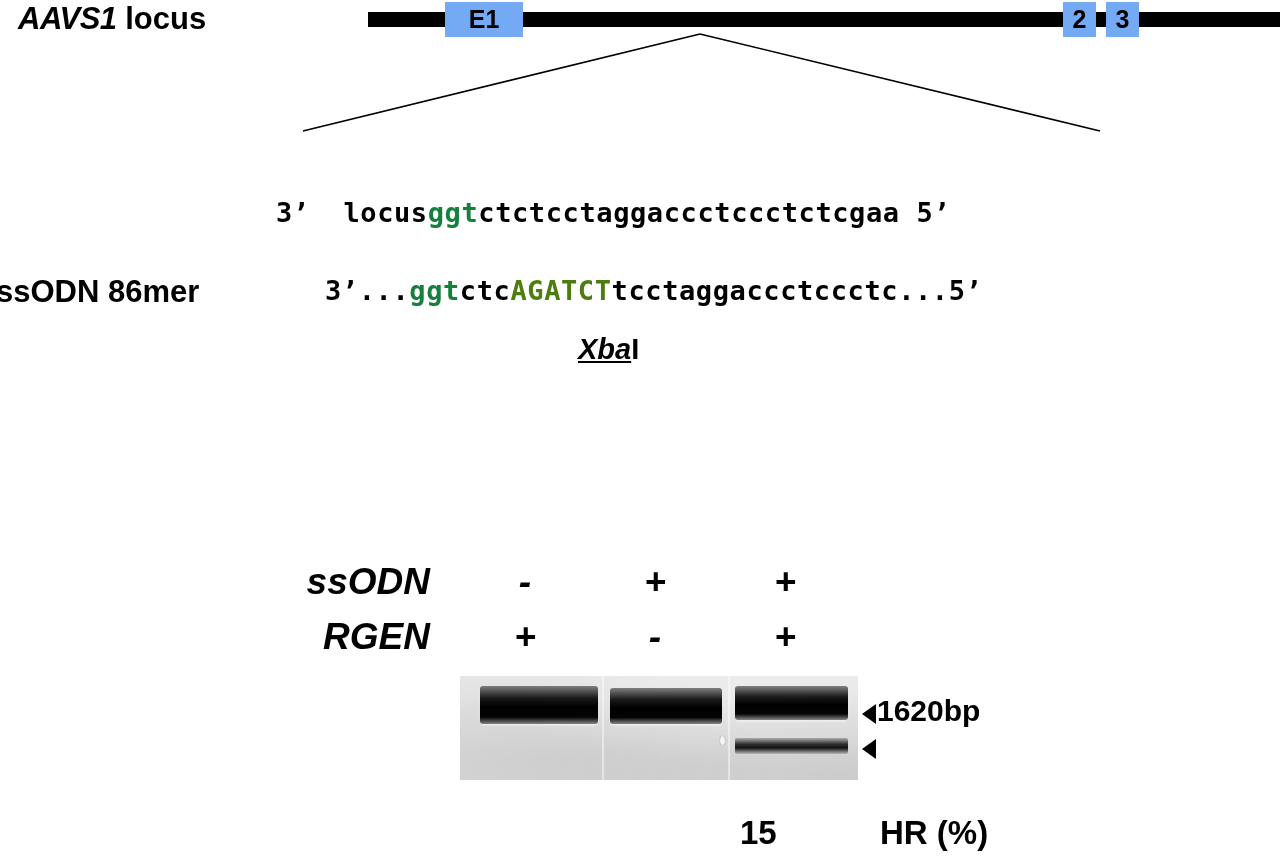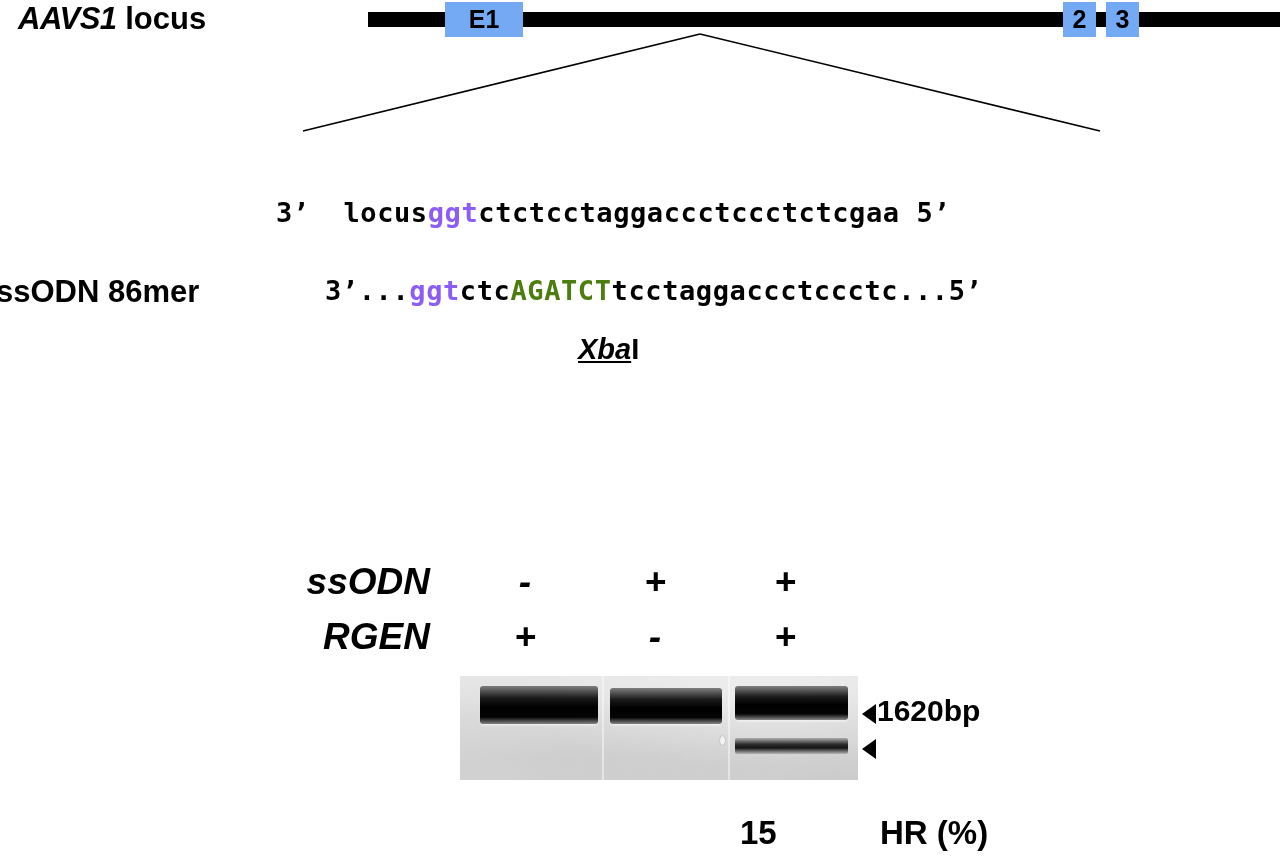--- a/index.html
+++ b/index.html
@@ -53,21 +53,21 @@
 
   
   .seqline {
     position: absolute;
     font-family: "DejaVu Sans Mono", monospace;
     font-weight: bold;
     font-size: 27px;
     letter-spacing: 0.6px;
     white-space: pre;
   }
-  .red  { color: #8b5cf6; }
+  .red  { color: #15803d; }
   .blue { color: #4d7c0f; }
 
   #ssodn-label {
     position: absolute;
     left: -4px;
     top: 272px;
     font-size: 31px;
     font-weight: bold;
     line-height: 40px;
     white-space: nowrap;

